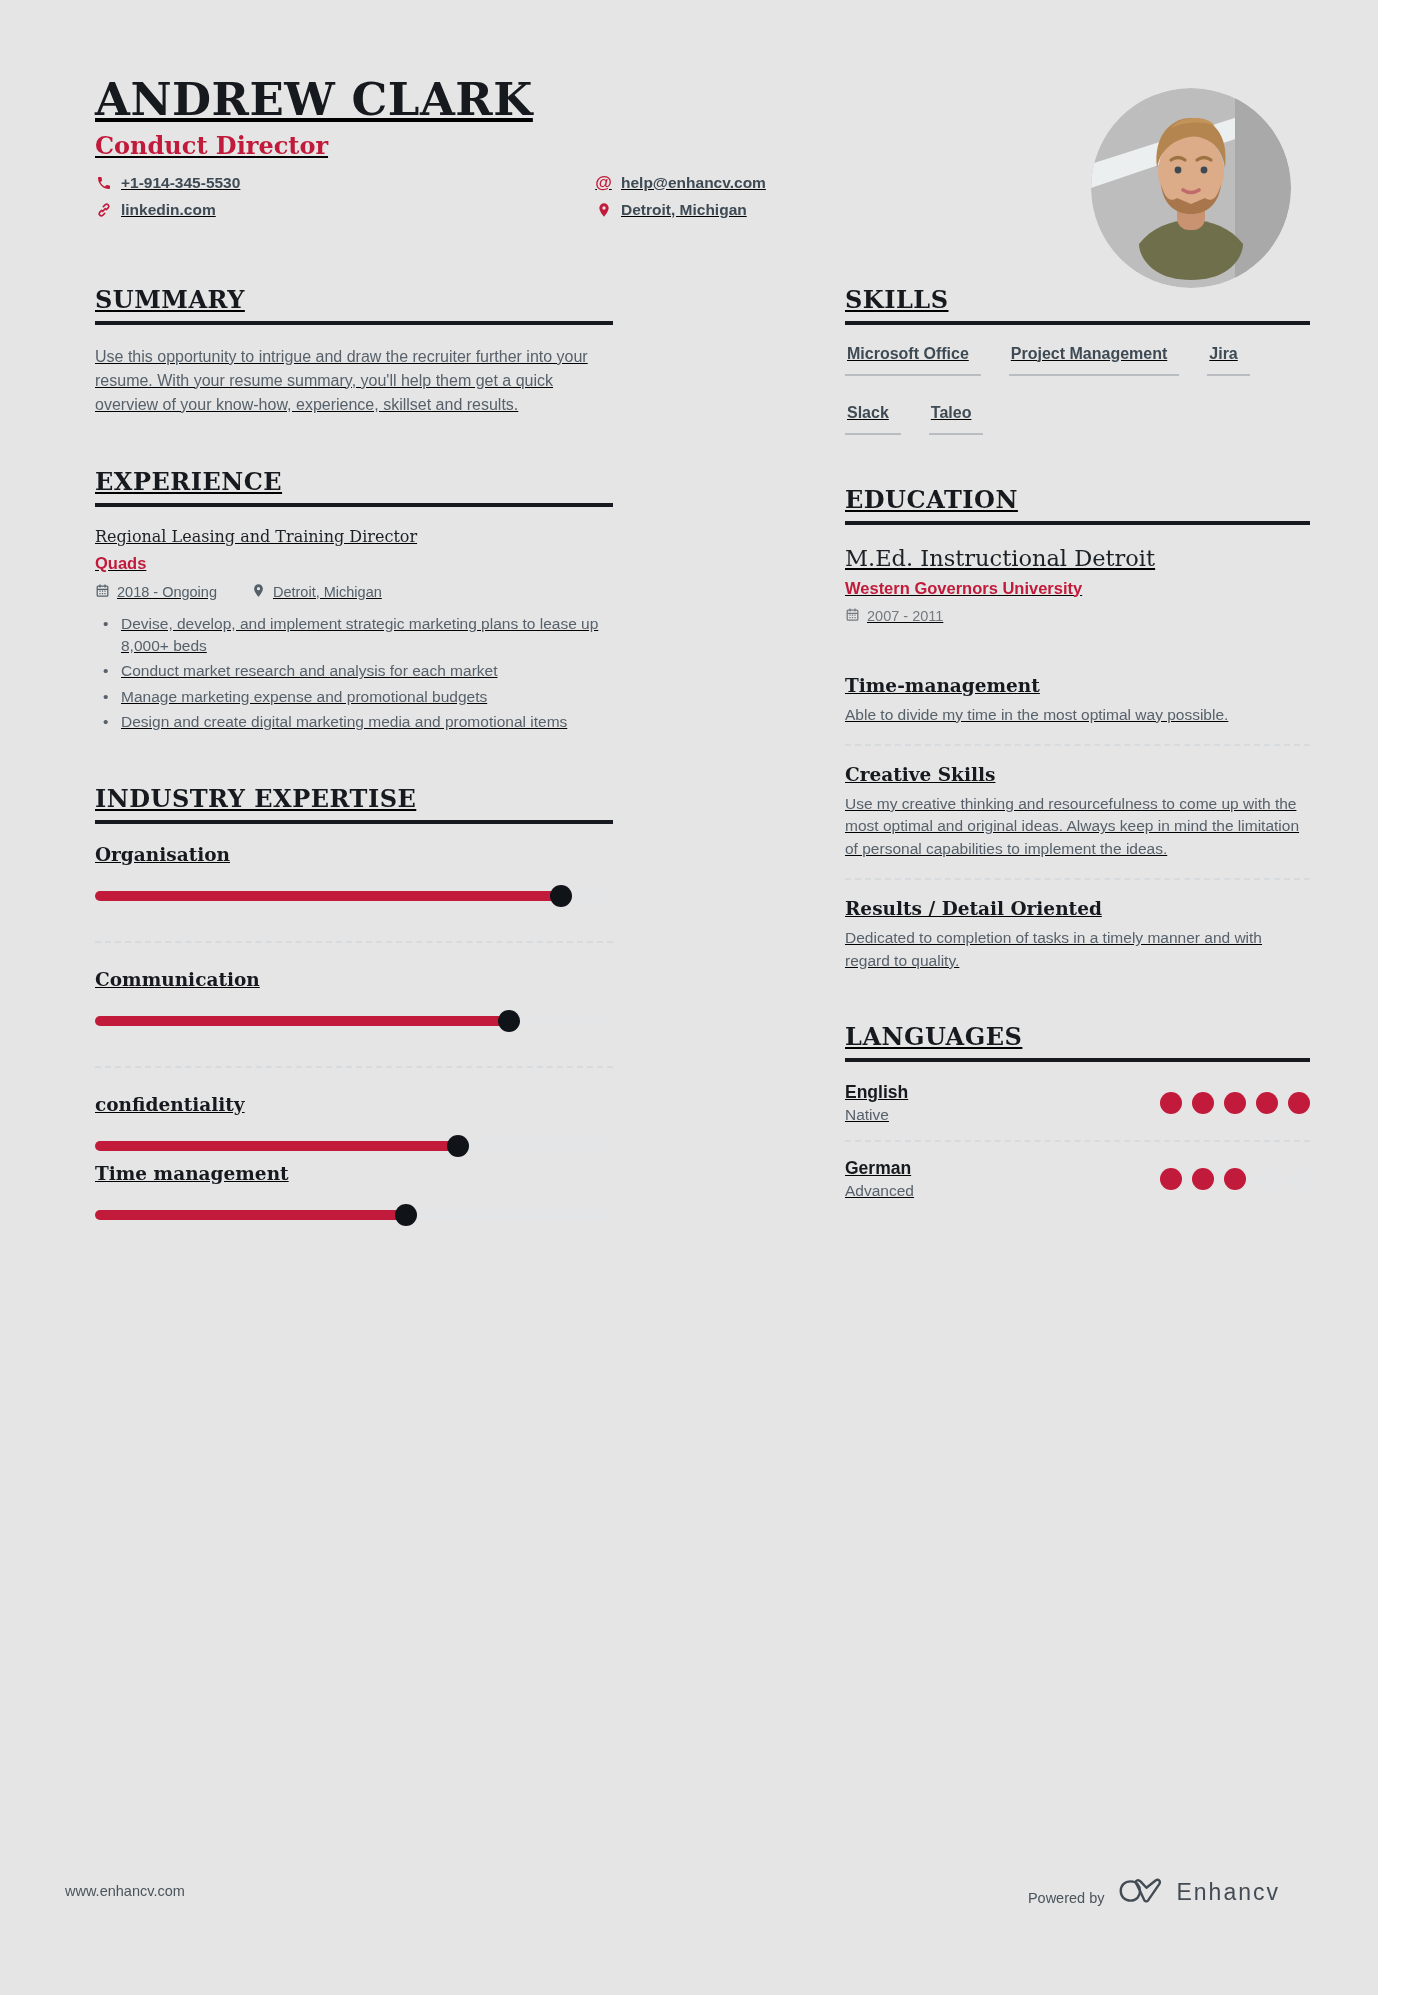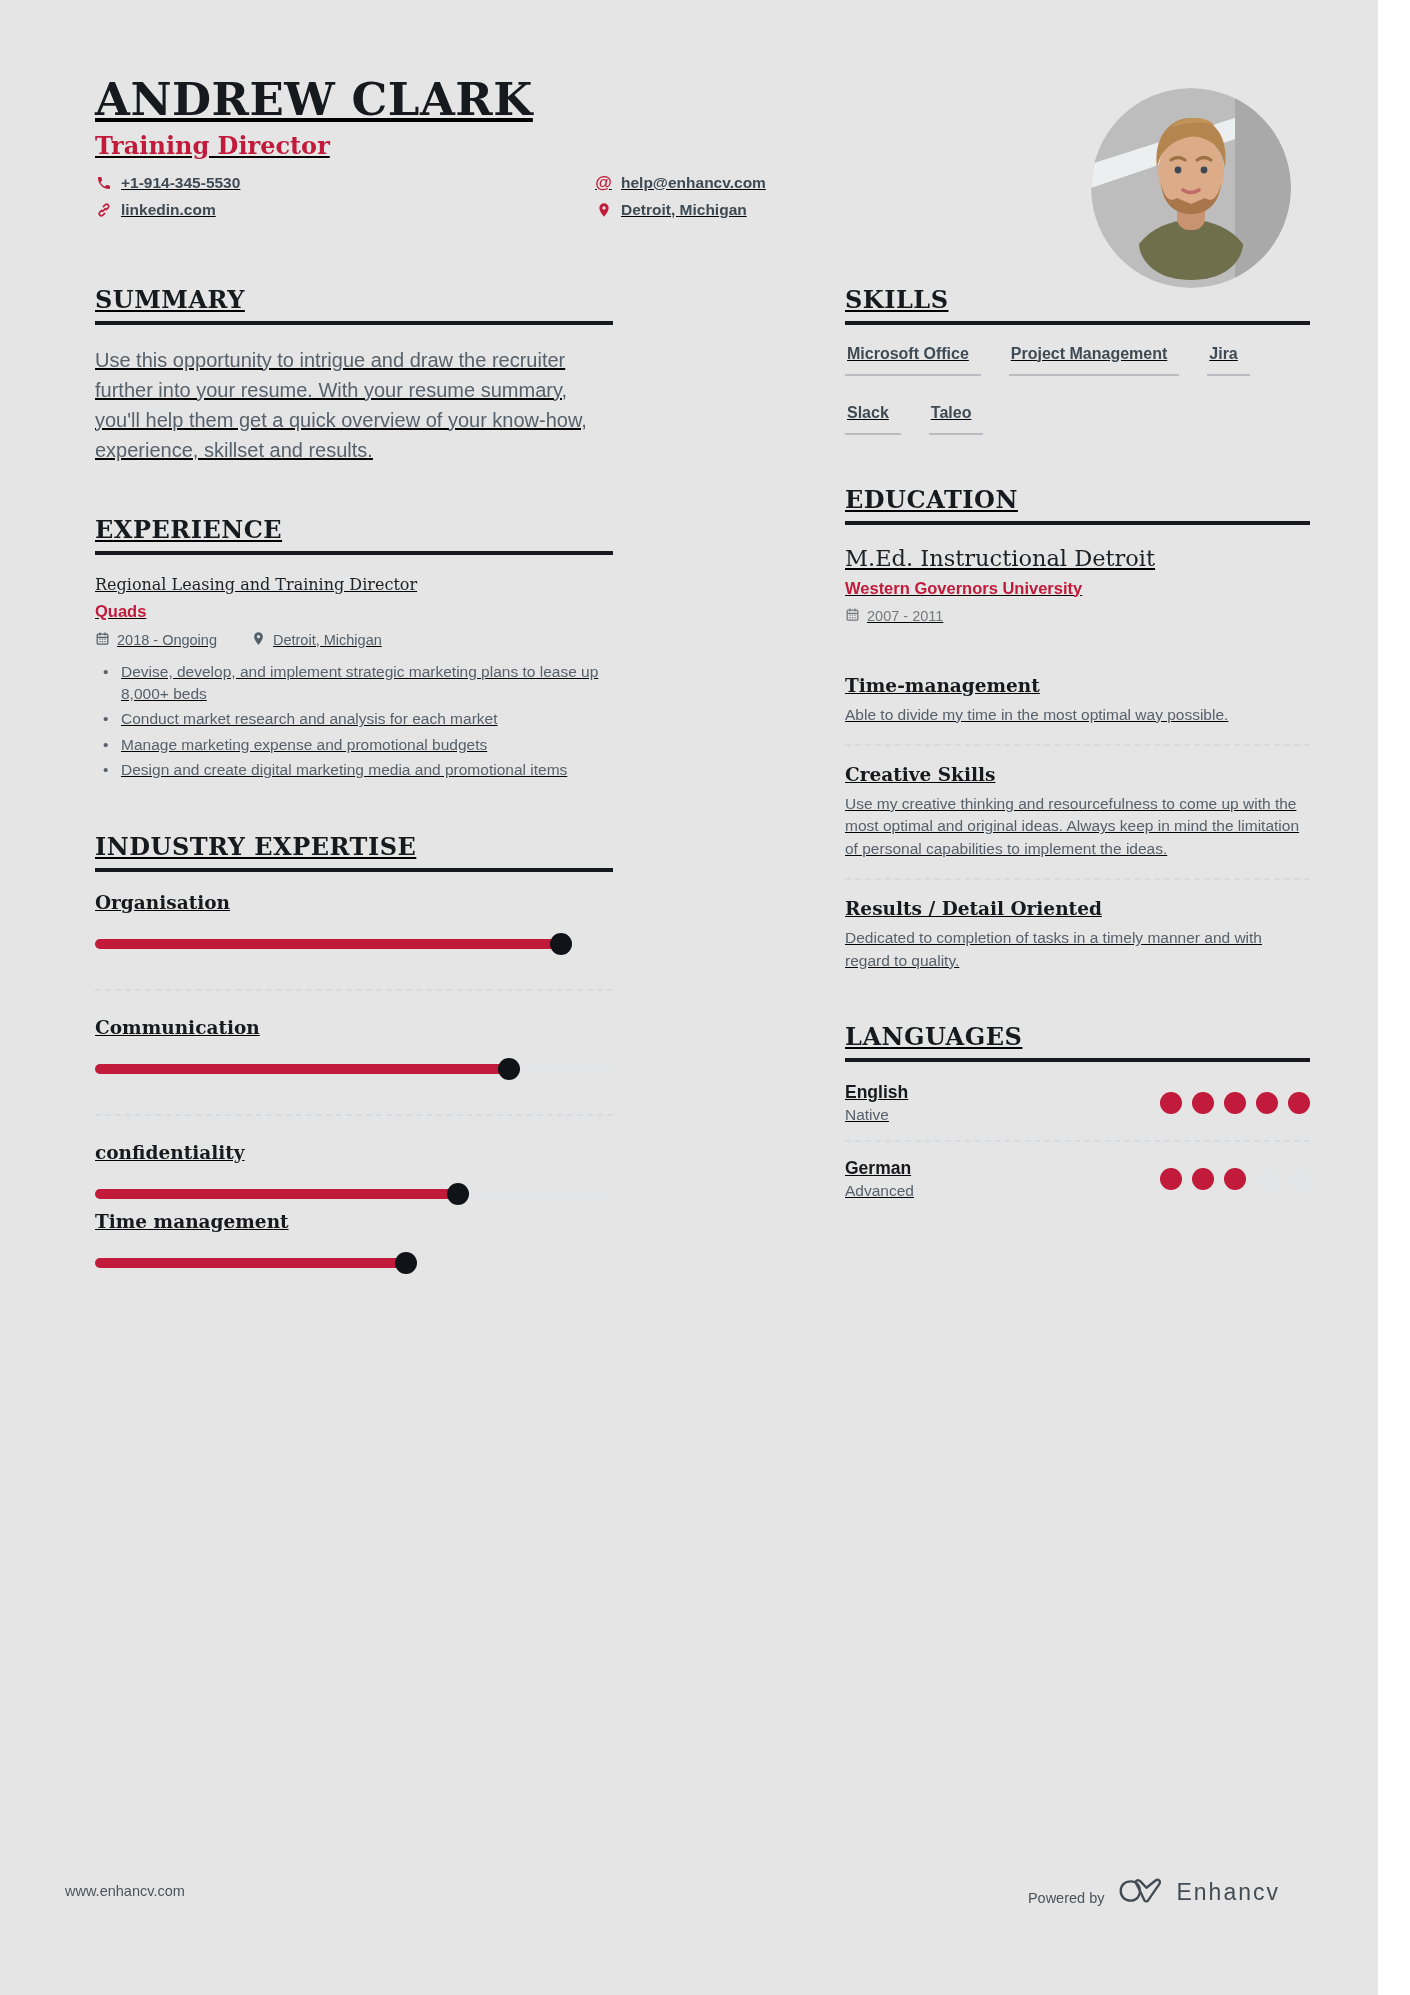--- a/index.html
+++ b/index.html
@@ -73,21 +73,21 @@
   .sec-h {
     font-family: "DejaVu Serif", serif;
     font-weight: 700;
     font-size: 24px;
     letter-spacing: 0.5px;
     color: #16191d;
     border-bottom: 4px solid #16191d;
     padding-bottom: 7px;
     margin-bottom: 20px;
   }
-  .body-text { font-size: 20px; line-height: 1.5; color: #57616b; }
+  .body-text { font-size: 16px; line-height: 1.5; color: #57616b; }
   
   .xp-title {
     font-family: "DejaVu Serif", serif;
     font-weight: 400;
     font-size: 16px;
     color: #1c2126;
     margin-top: 10px;
   }
   .xp-company { color: #c21a3a; font-weight: 700; font-size: 16.5px; margin-top: 8px; }
   .xp-meta { display: flex; align-items: center; gap: 34px; margin-top: 10px; color: #53606a; font-size: 14.5px; }
@@ -171,21 +171,21 @@
   .brand-logo svg { width: 44px; height: 30px; display: block; }
   .brand-name { font-size: 23px; color: #434c54; letter-spacing: 2px; font-weight: 400; }
 </style>
 </head>
 <body>
 
 <div class="page">
 
   <div class="header">
     <div class="name">ANDREW CLARK</div>
-    <div class="job-title">Training Director</div>
+    <div class="job-title">Conduct Director</div>
 
     <div class="contacts">
       <div class="contact">
         <span class="cicon">
           <svg viewBox="0 0 24 24" fill="#c21a3a">
               <path d="M6.6 10.8c1.4 2.8 3.8 5.1 6.6 6.6l2.2-2.2c.3-.3.7-.4 1-.2 1.1.4 2.4.6 3.6.6.6 0 1 .4 1 1V20c0 .6-.4 1-1 1C10.6 21 3 13.4 3 4c0-.6.4-1 1-1h3.5c.6 0 1 .4 1 1 0 1.3.2 2.5.6 3.6.1.4 0 .7-.2 1l-2.3 2.2z"></path>
             </svg>
         </span>
         <span>+1-914-345-5530</span>
       </div>

